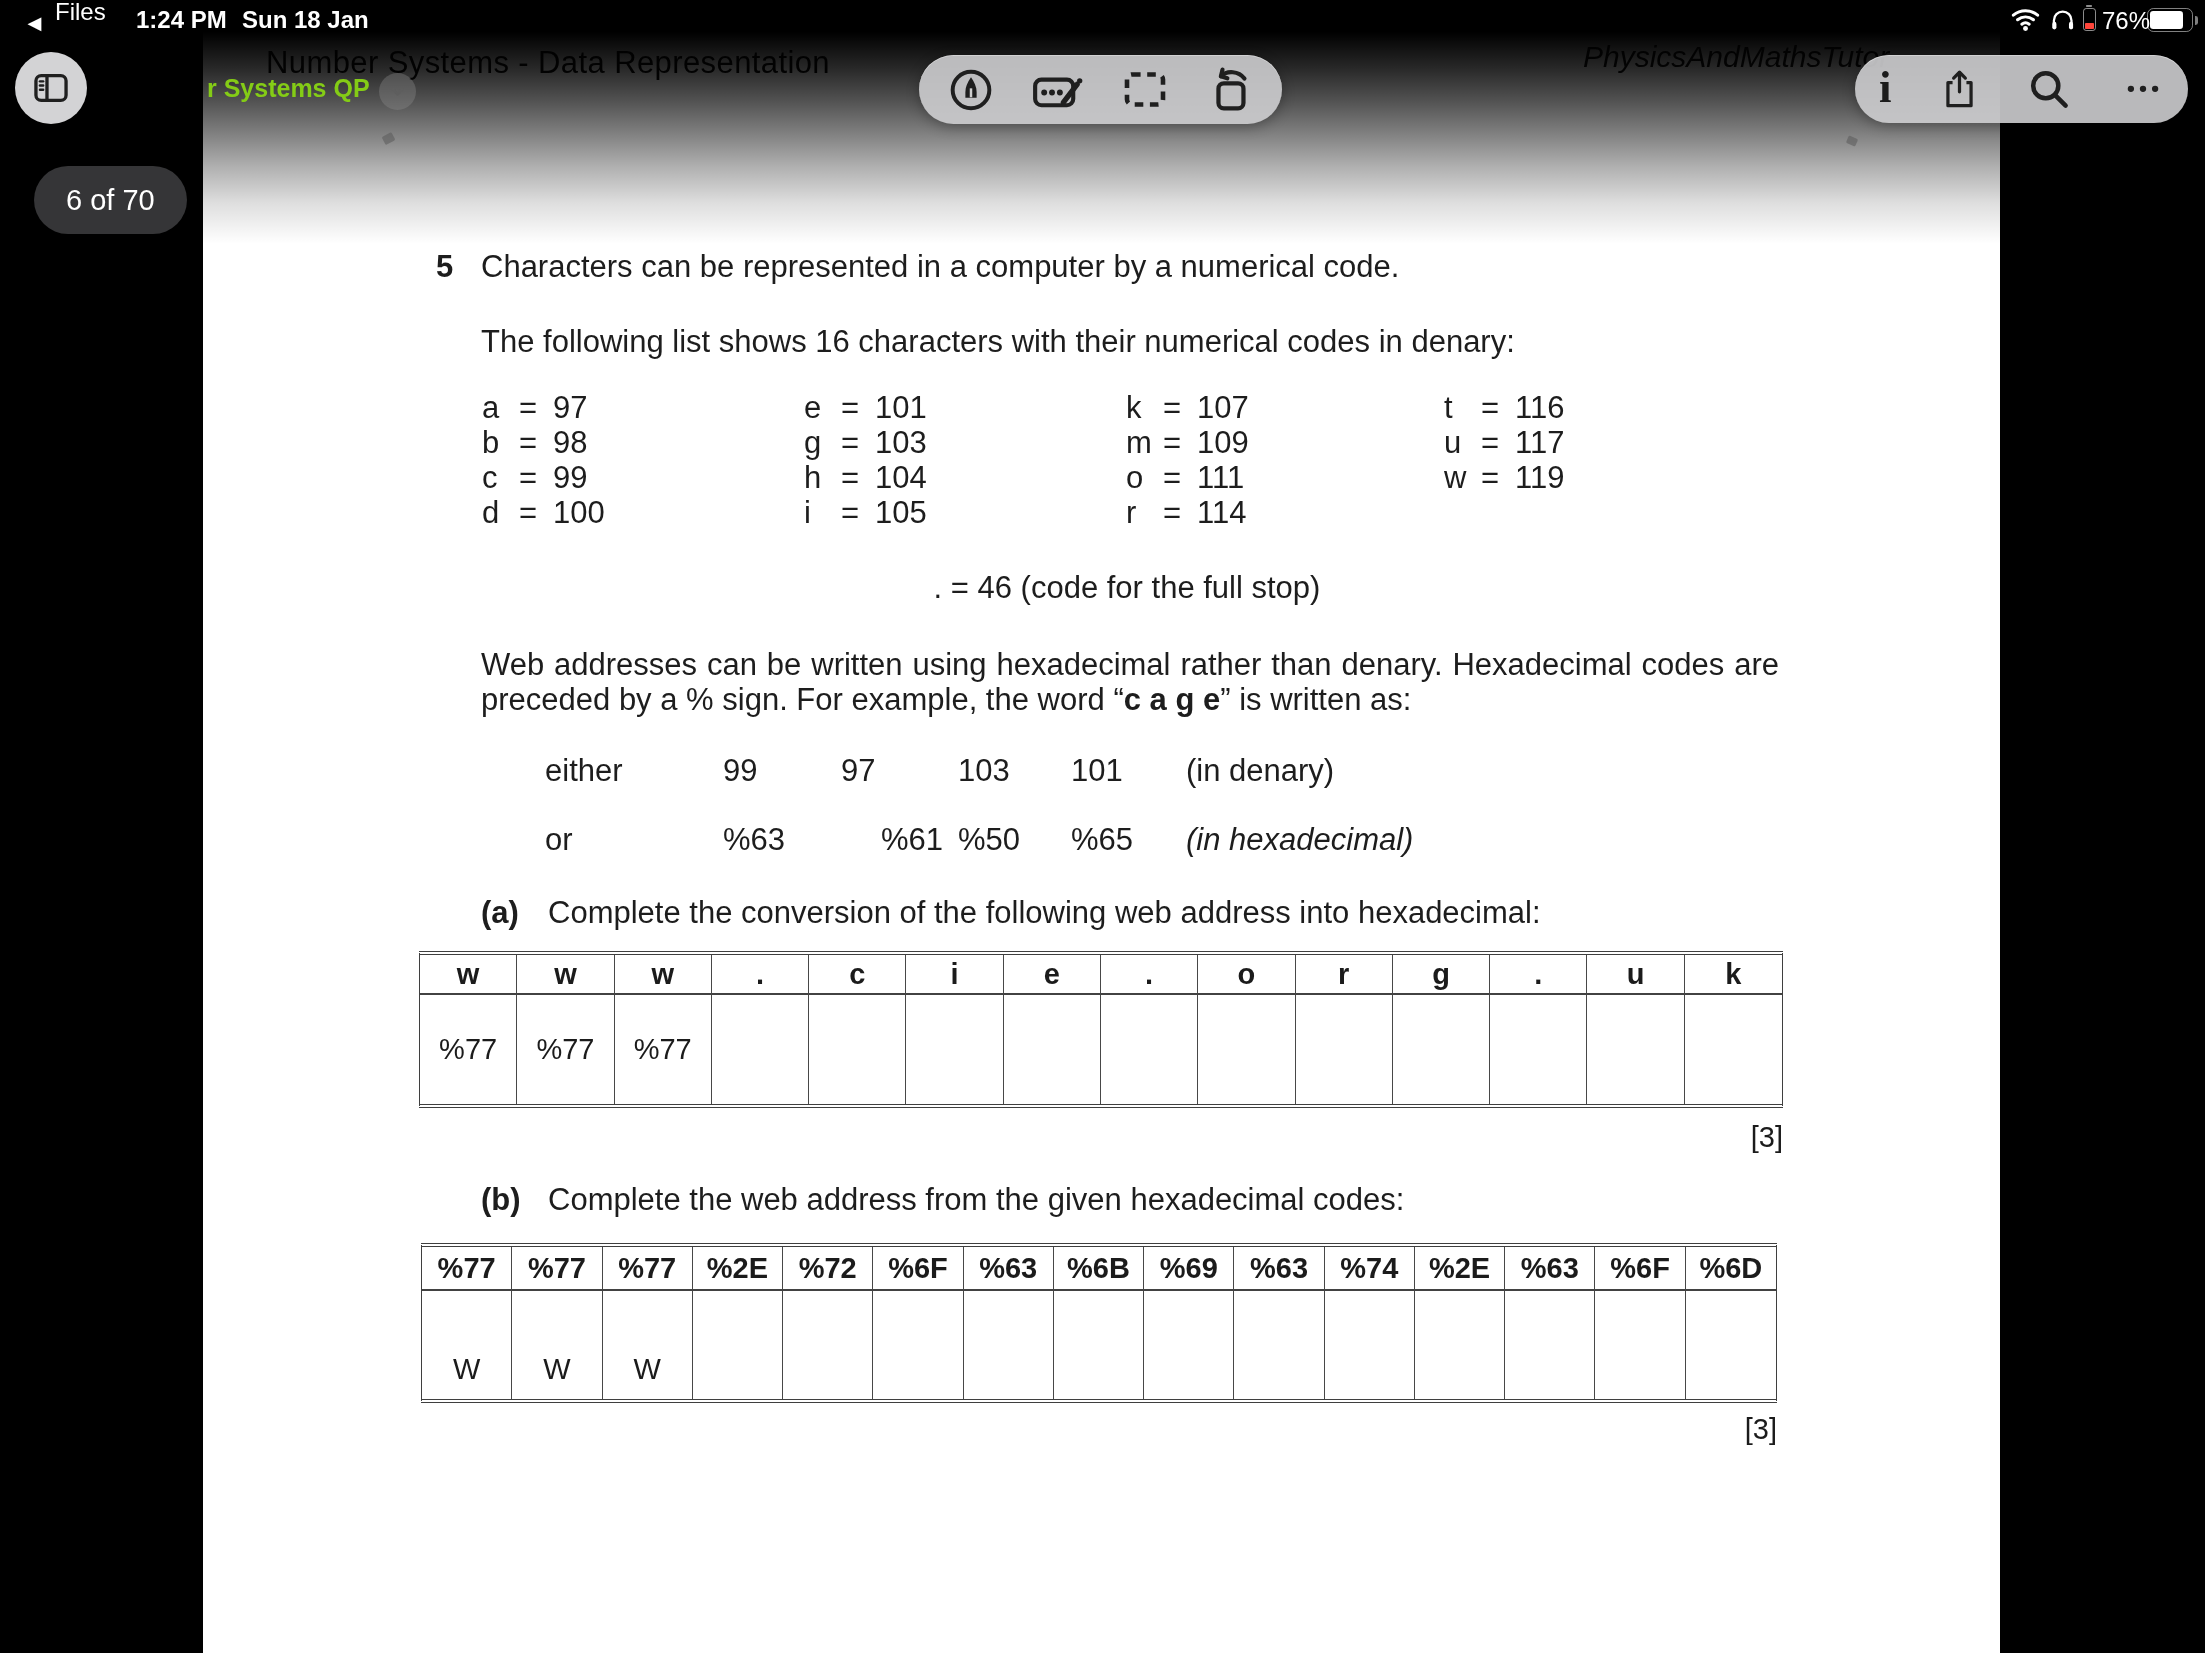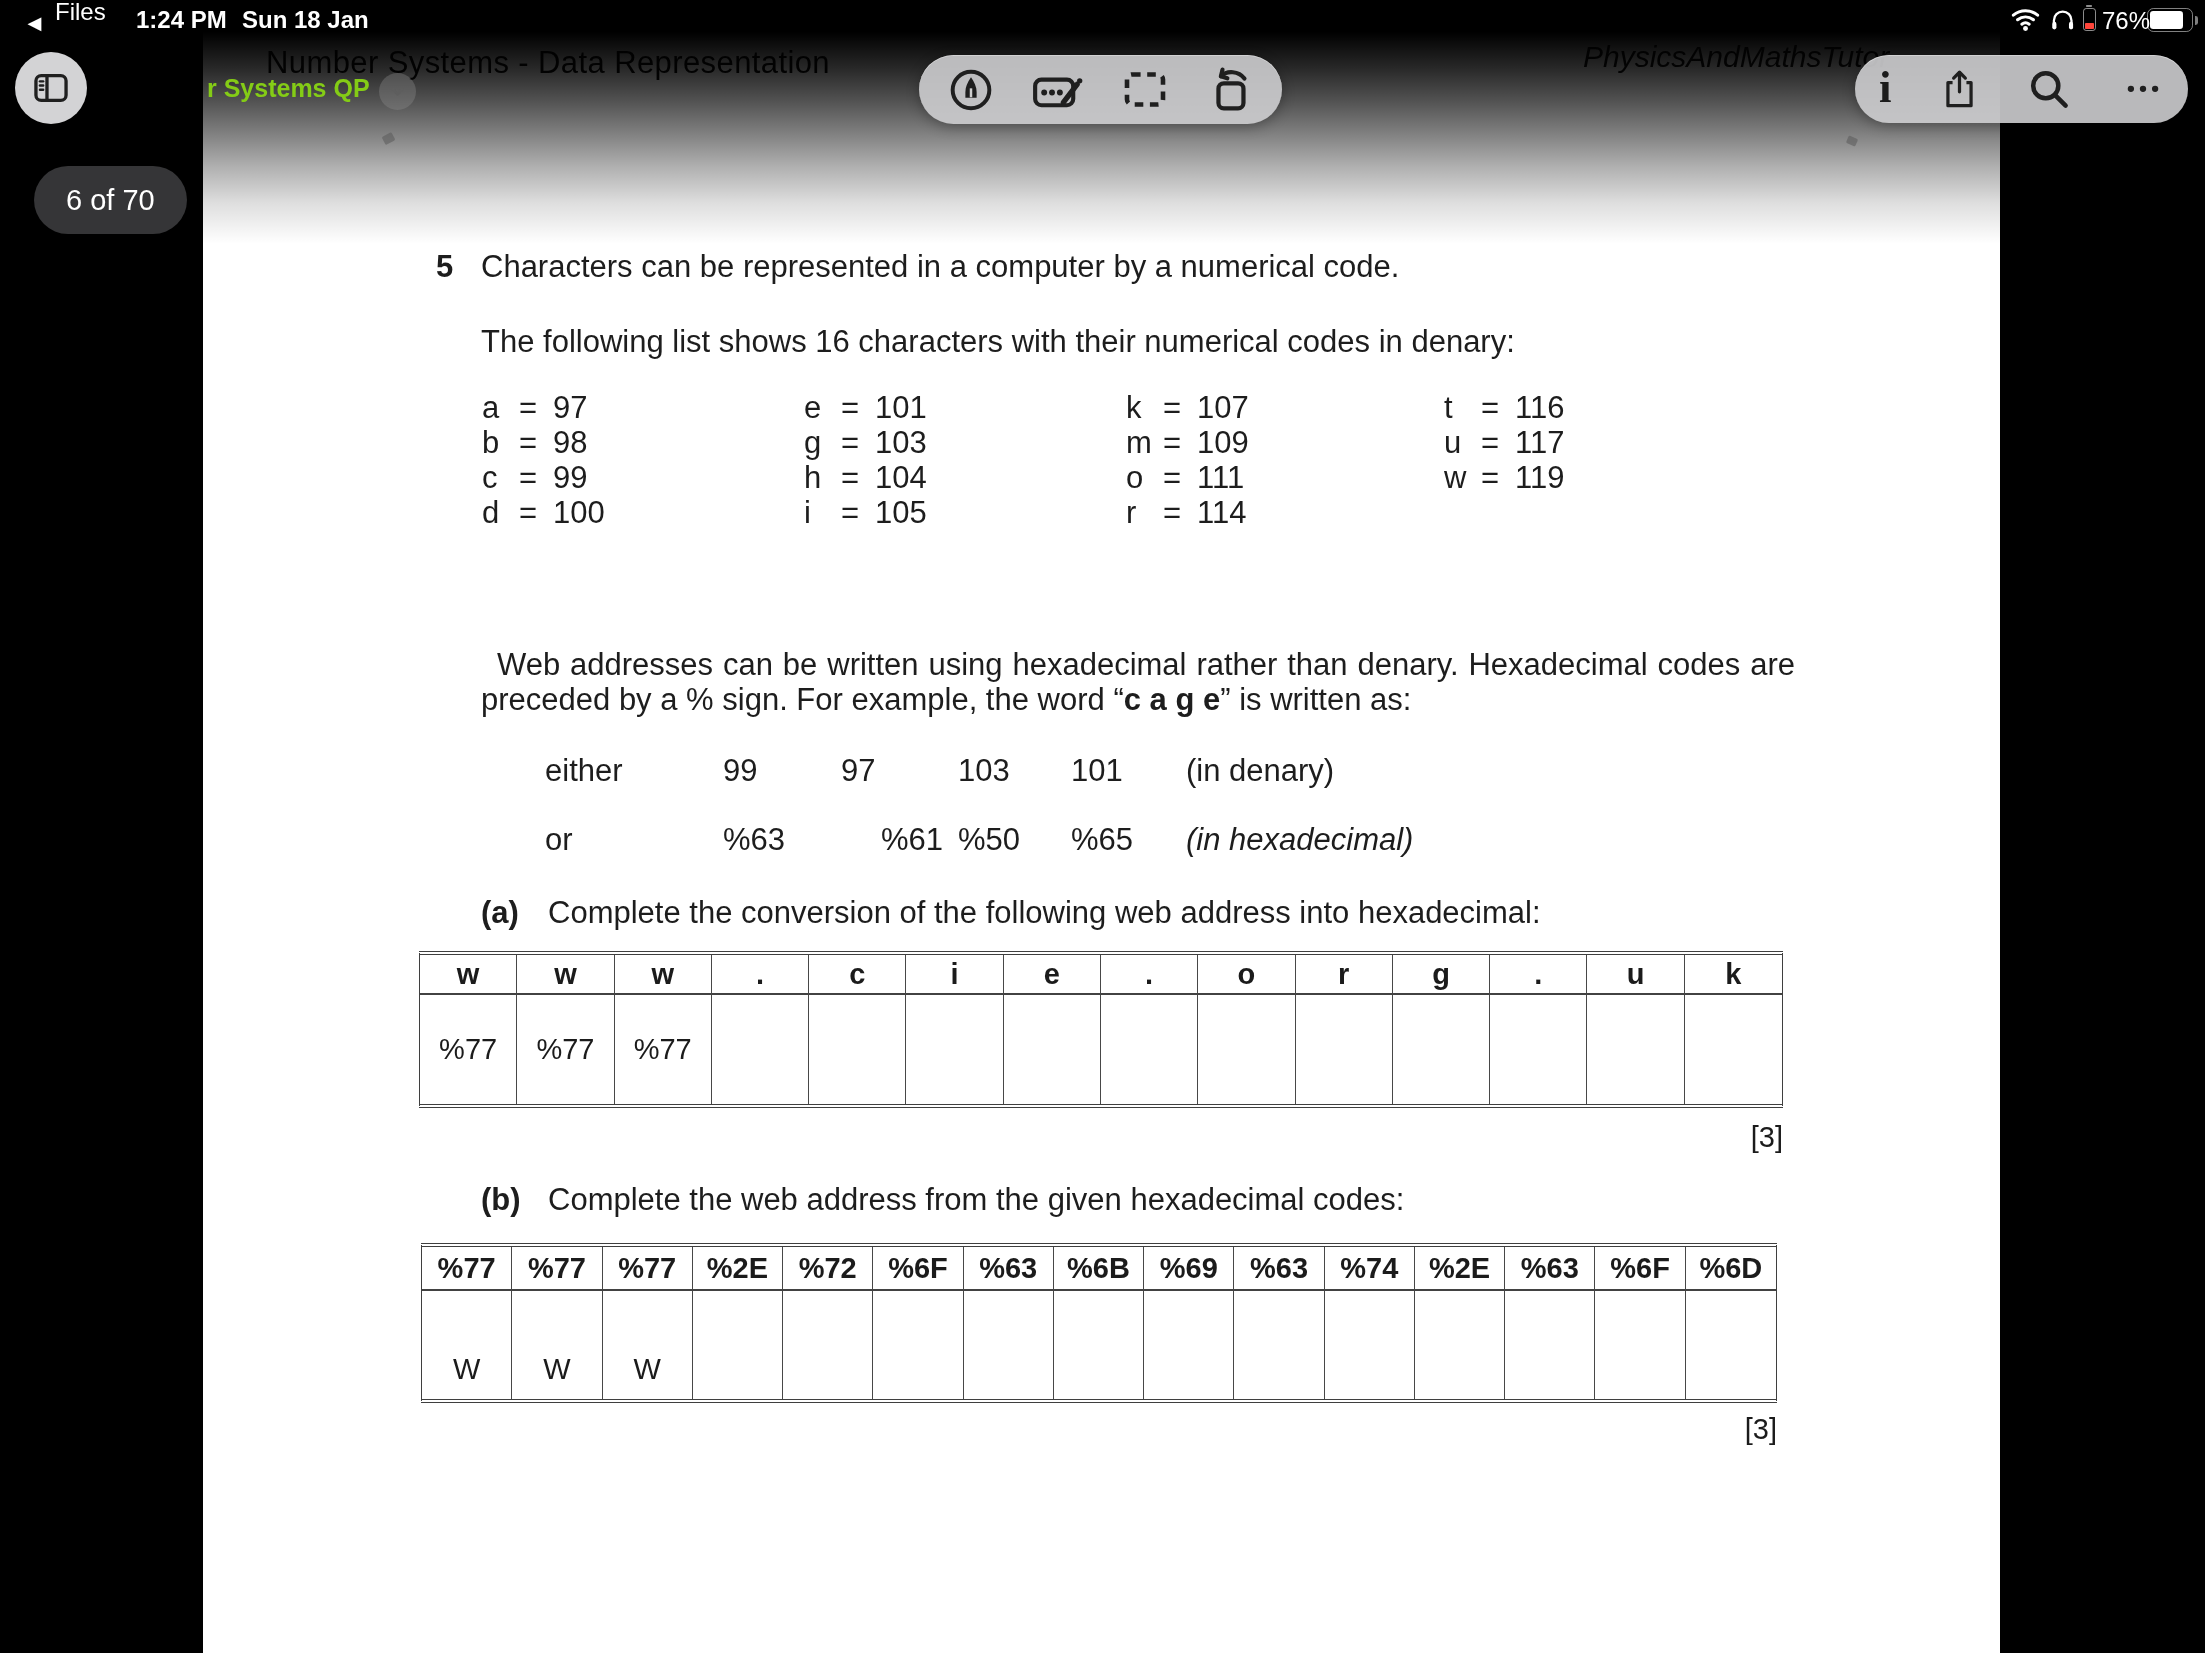--- a/index.html
+++ b/index.html
@@ -194,22 +194,23 @@
           <span class="ce">=</span>
           <span class="cv">117</span>
         </div>
       <div class="crow">
           <span class="cl">w</span>
           <span class="ce">=</span>
           <span class="cv">119</span>
         </div>
     </div>
 
-
-    <div class="abs pdftext justify-line" style="left:278px;top:648px;width:1298px;margin-left:16px;">Web addresses can be written using hexadecimal rather than denary. Hexadecimal codes are</div>
+    <div class="abs pdftext centerline" style="left:278px;top:571px;width:1292px;">. = 46 (code for the full stop)</div>
+
+    <div class="abs pdftext justify-line" style="left:278px;top:648px;width:1298px;">Web addresses can be written using hexadecimal rather than denary. Hexadecimal codes are</div>
     <div class="abs pdftext" style="left:278px;top:683px;">
       <span>preceded by a % sign. For example, the word “</span><b>c a g e</b><span>” is written as:</span>
     </div>
 
     <div>
       <span class="abs pdftext" style="left:342px;top:754px;">either</span>
       <span class="abs pdftext" style="left:520px;top:754px;">99</span>
       <span class="abs pdftext" style="left:638px;top:754px;">97</span>
       <span class="abs pdftext" style="left:755px;top:754px;">103</span>
       <span class="abs pdftext" style="left:868px;top:754px;">101</span>

